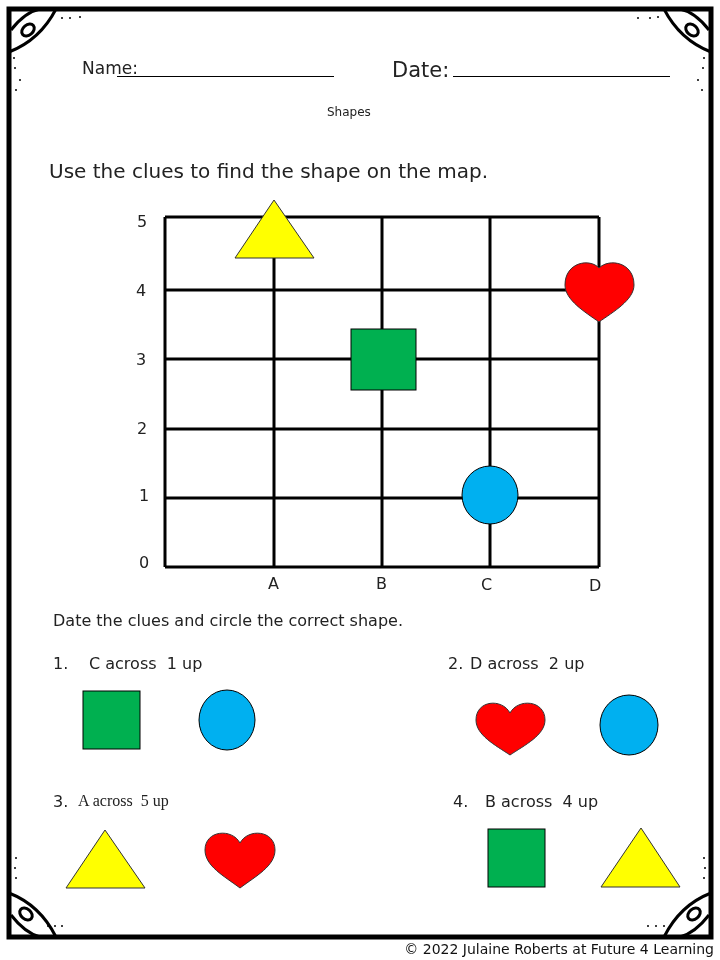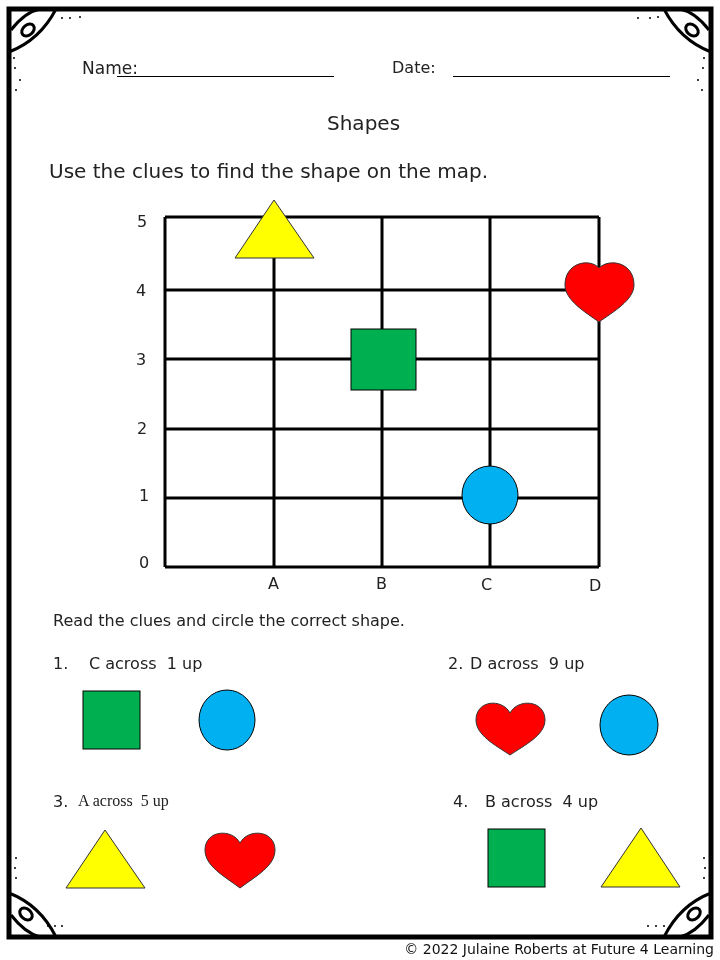--- a/index.html
+++ b/index.html
@@ -63,24 +63,24 @@
       <circle cx="705" cy="868" r="1"></circle>
       <circle cx="704" cy="878" r="1"></circle>
     <circle cx="648" cy="926" r="1"></circle>
       <circle cx="656" cy="926" r="1"></circle>
       <circle cx="664" cy="926" r="1"></circle>
   </g>
 </svg>
 
 <span class="txt" style="left:49px; top:58px; font-size:17px;margin-left:33px;">Name:</span>
 <div class="field-line" style="left:117px; top:76px; width:217px;"></div>
-<span class="txt" style="left:392px; top:58px; font-size:16px;">Date:</span>
+<span class="txt" style="left:392px; top:58px; font-size:21px;">Date:</span>
 <div class="field-line" style="left:453px; top:76px; width:217px;"></div>
 
-<span class="txt" style="left:327px; top:111px; font-size:20px;">Shapes</span>
+<span class="txt" style="left:327px; top:105px; font-size:12px;">Shapes</span>
 <span class="txt" style="left:49px; top:159px; font-size:20px;">Use the clues to find the shape on the map.</span>
 
 <svg class="map" width="720" height="960" viewBox="0 0 720 960">
   <g stroke="#000" stroke-width="3" fill="none">
     <line x1="165" y1="217" x2="599" y2="217"></line>
     <line x1="165" y1="290" x2="599" y2="290"></line>
     <line x1="165" y1="359" x2="599" y2="359"></line>
     <line x1="165" y1="429" x2="599" y2="429"></line>
     <line x1="165" y1="498" x2="599" y2="498"></line>
     <line x1="165" y1="567" x2="599" y2="567"></line>
@@ -105,31 +105,31 @@
 <span class="txt" style="left:136px; top:350px;">3</span>
 <span class="txt" style="left:137px; top:419px;">2</span>
 <span class="txt" style="left:139px; top:486px;">1</span>
 <span class="txt" style="left:139px; top:553px;">0</span>
 
 <span class="txt" style="left:268px; top:574px;">A</span>
 <span class="txt" style="left:376px; top:574px;">B</span>
 <span class="txt" style="left:481px; top:575px;">C</span>
 <span class="txt" style="left:589px; top:576px;">D</span>
 
-<span class="txt" style="left:53px; top:611px;">Read the clues and circle the correct shape.</span>
+<span class="txt" style="left:53px; top:611px;">Date the clues and circle the correct shape.</span>
 
 <span class="txt" style="left:53px; top:654px;">1.</span>
 <span class="txt" style="left:89px; top:654px; white-space:pre;text-align:right;">C across  1 up</span>
 <svg class="shape" style="left:0; top:0;" width="720" height="960">
   <rect x="83" y="691" width="57" height="58" fill="#00B050" stroke="#000" stroke-width="1"></rect>
   <ellipse cx="227" cy="720" rx="28" ry="30" fill="#00B0F0" stroke="#000" stroke-width="1"></ellipse>
 </svg>
 
 <span class="txt" style="left:448px; top:654px;">2.</span>
-<span class="txt" style="left:470px; top:654px; white-space:pre;">D across  9 up</span>
+<span class="txt" style="left:470px; top:654px; white-space:pre;">D across  2 up</span>
 <svg class="shape" style="left:0; top:0;" width="720" height="960">
   <path d="M510 713 C 502 698, 476 700, 476 720 C 476 735, 495 745, 510 755 C 525 745, 545 735, 545 720 C 545 700, 518 698, 510 713 Z" fill="#FF0000" stroke="#333" stroke-width="1"></path>
   <ellipse cx="629" cy="725" rx="29" ry="30" fill="#00B0F0" stroke="#000" stroke-width="1"></ellipse>
 </svg>
 
 <span class="txt" style="left:53px; top:792px;">3.</span>
 <span class="txt" style="left:78px; top:792px; white-space:pre;font-family:Liberation Serif, serif;">A across  5 up</span>
 <svg class="shape" style="left:0; top:0;" width="720" height="960">
   <polygon points="105,830 145,888 66,888" fill="#FFFF00" stroke="#333" stroke-width="1"></polygon>
   <path d="M240 843 C 232 828, 205 830, 205 850 C 205 866, 224 876, 240 888 C 256 876, 275 866, 275 850 C 275 830, 248 828, 240 843 Z" fill="#FF0000" stroke="#333" stroke-width="1"></path>

